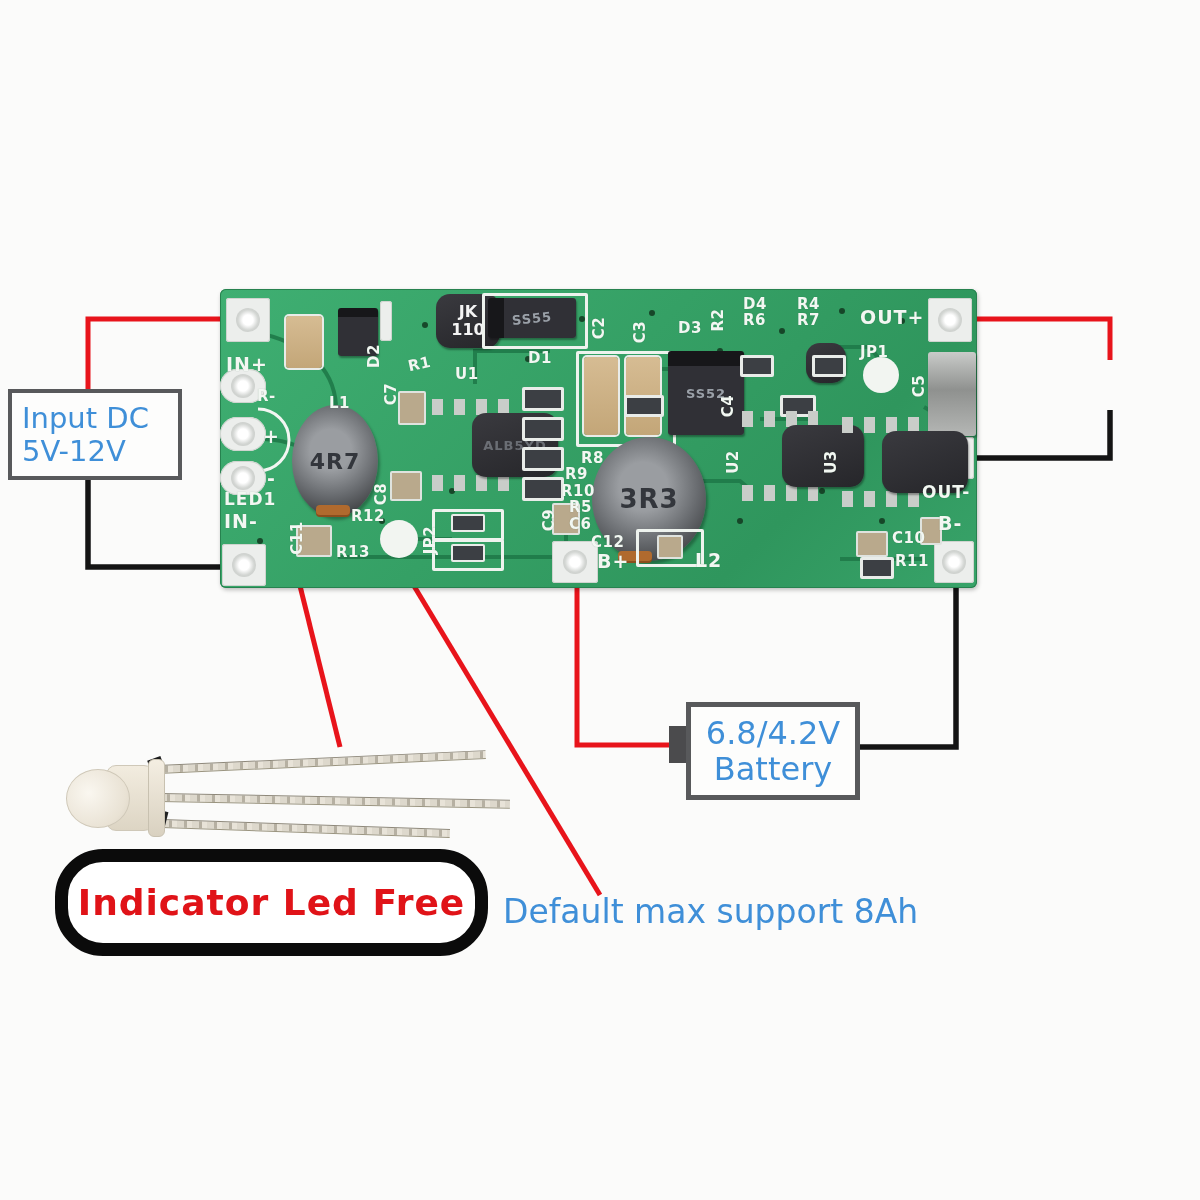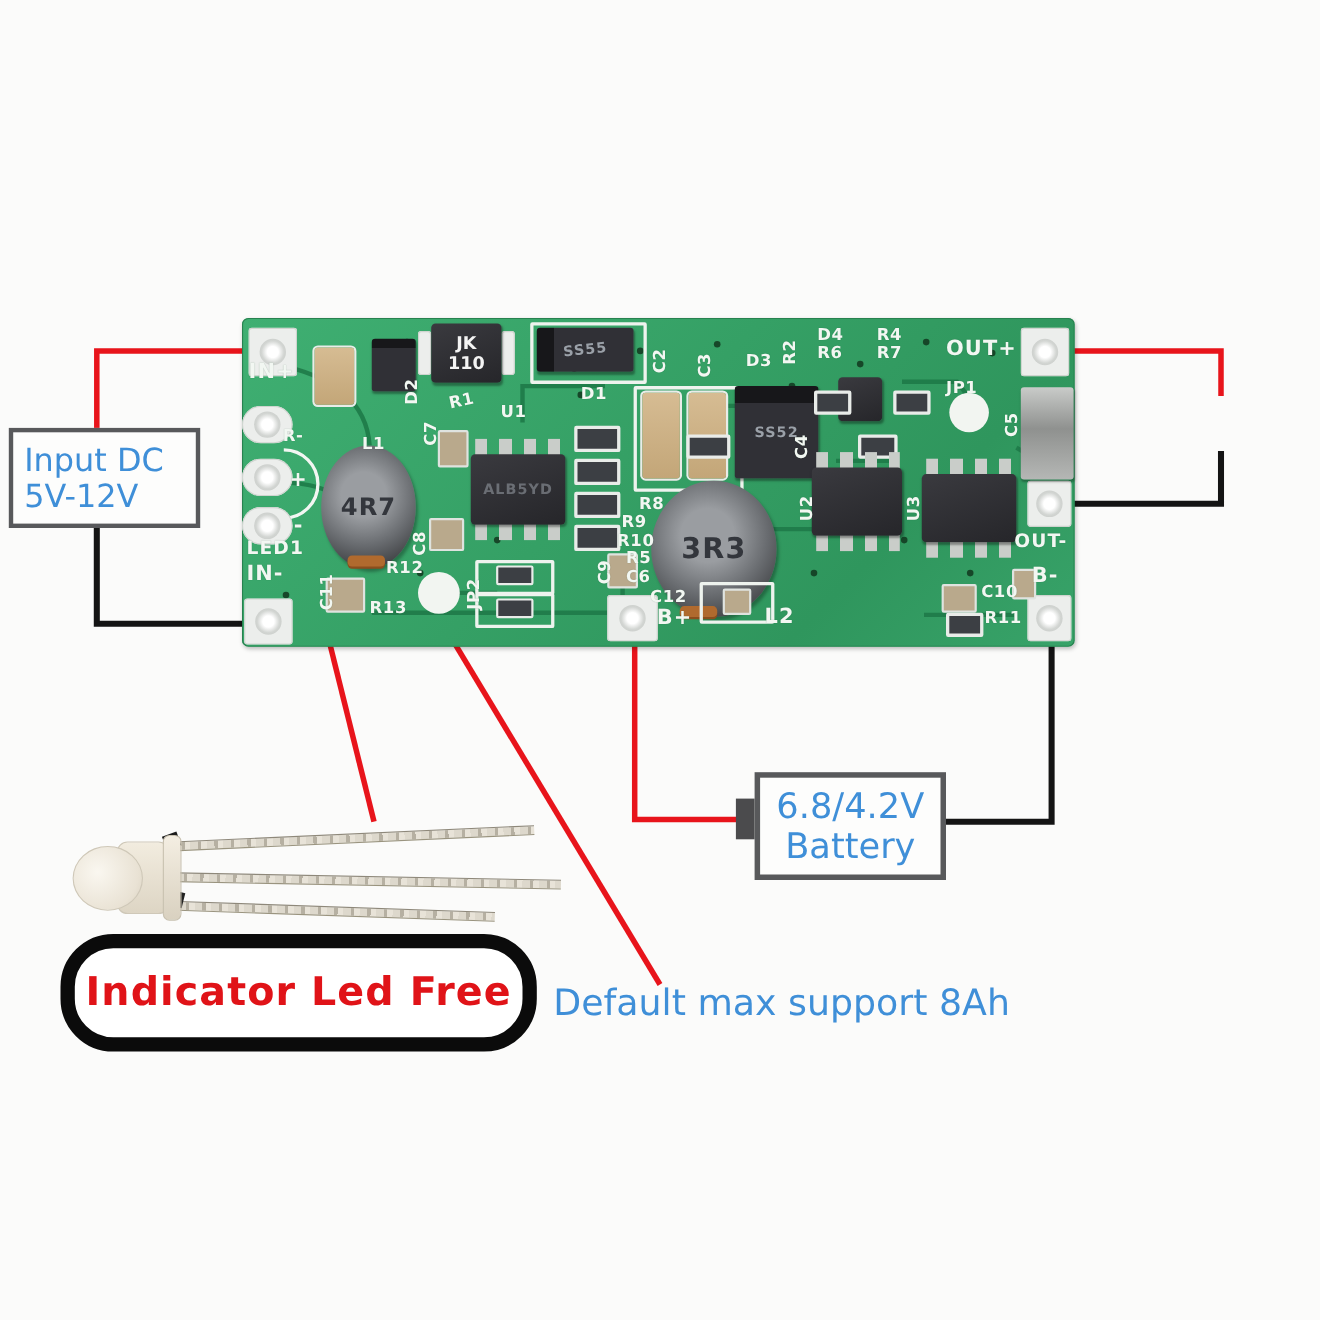--- a/index.html
+++ b/index.html
@@ -51,22 +51,22 @@
   .sk{position:absolute;color:#f2f7f2;font-weight:bold;font-size:15px;letter-spacing:.5px;
       white-space:nowrap;text-shadow:0 0 1px rgba(20,70,40,.35);}
   .sk.big{font-size:19px;letter-spacing:1px;}
   .sk.rot{transform:rotate(-90deg);transform-origin:center;}
   .pad{position:absolute;background:#eceeec;border-radius:3px;box-shadow:0 0 0 1px #cfd4cf inset;}
   .hole{position:absolute;left:50%;top:50%;width:24px;height:24px;border-radius:50%;
         transform:translate(-50%,-50%);
         background:radial-gradient(circle,#ffffff 30%,#d2d5d2 60%,#c3c6c3 100%);}
   .ovalpad{position:absolute;width:46px;height:34px;border-radius:17px;background:#eceeec;
         box-shadow:0 0 0 1px #cfd4cf inset;}
-  .chip{position:absolute;background:linear-gradient(160deg,#3a3a3f,#26262a);border-radius:4px;
-        box-shadow:1px 2px 2px rgba(0,0,0,.35);}
+  .chip{position:absolute;background:linear-gradient(160deg,#3a3a3f,#26262a);border-radius:14px;
+        box-shadow:1px 2px 2px rgba(0,0,0,.35);margin-left:44px;}
   .legs{position:absolute;height:16px;
         background:repeating-linear-gradient(90deg,#c9cdc9 0 11px,transparent 11px 22px);}
   .mark{position:absolute;color:#9aa0a8;font-size:13px;font-weight:bold;letter-spacing:1px;}
   .ind{position:absolute;border-radius:50%;
        background:radial-gradient(circle at 45% 40%,#9a9da1 0 25%,#6a6d71 55%,#46484b 78%,#2d2f31 100%);
        box-shadow:2px 3px 3px rgba(0,0,0,.3);}
   .ind .mark{color:#33363c;font-size:22px;}
   .coil{position:absolute;width:34px;height:10px;border-radius:4px;background:#b06a2e;
         box-shadow:0 2px 0 #8a4e1d;}
   .tancap{position:absolute;background:linear-gradient(#d6bc93,#c3a678);border-radius:3px;
@@ -245,21 +245,21 @@
       </div>
     <div class="wcirc" style="left:160px;top:231px;width:38px;height:38px"></div>
 
     <div class="frame" style="left:416px;top:240px;width:62px;height:32px">
         <span class="smd plain" style="left:18px;top:3px;width:22px;height:20px"></span>
       </div>
     <div class="smd plain" style="left:636px;top:242px;width:28px;height:22px"></div>
     <div class="smd" style="left:640px;top:268px;width:28px;height:16px"></div>
     <div class="smd plain" style="left:700px;top:228px;width:18px;height:24px"></div>
 
-    <span class="sk big" style="left:6px;top:38px">IN+</span>
+    <span class="sk big" style="left:6px;top:64px">IN+</span>
     <span class="sk" style="left:37px;top:98px">R-</span>
     <span class="sk big" style="left:43px;top:136px">+</span>
     <span class="sk big" style="left:47px;top:178px">-</span>
     <span class="sk big" style="left:4px;top:200px;font-size:17px">LED1</span>
     <span class="sk big" style="left:4px;top:221px">IN-</span>
     <span class="sk rot" style="left:142px;top:58px">D2</span>
     <span class="sk" style="left:188px;top:66px;transform:rotate(-12deg)">R1</span>
     <span class="sk" style="left:235px;top:76px">U1</span>
     <span class="sk" style="left:308px;top:60px">D1</span>
     <span class="sk rot" style="left:368px;top:30px">C2</span>

